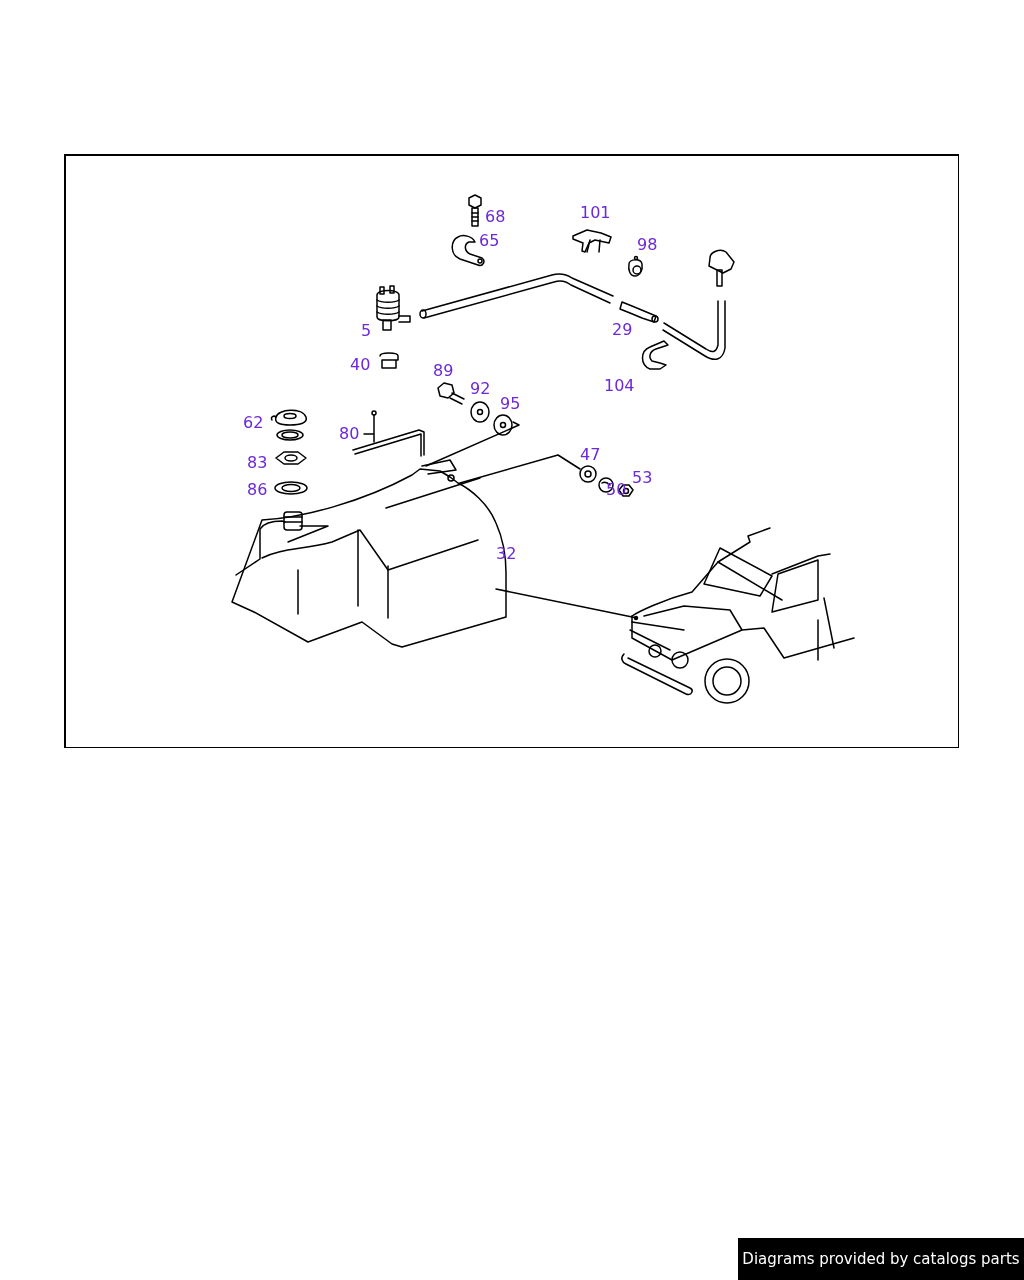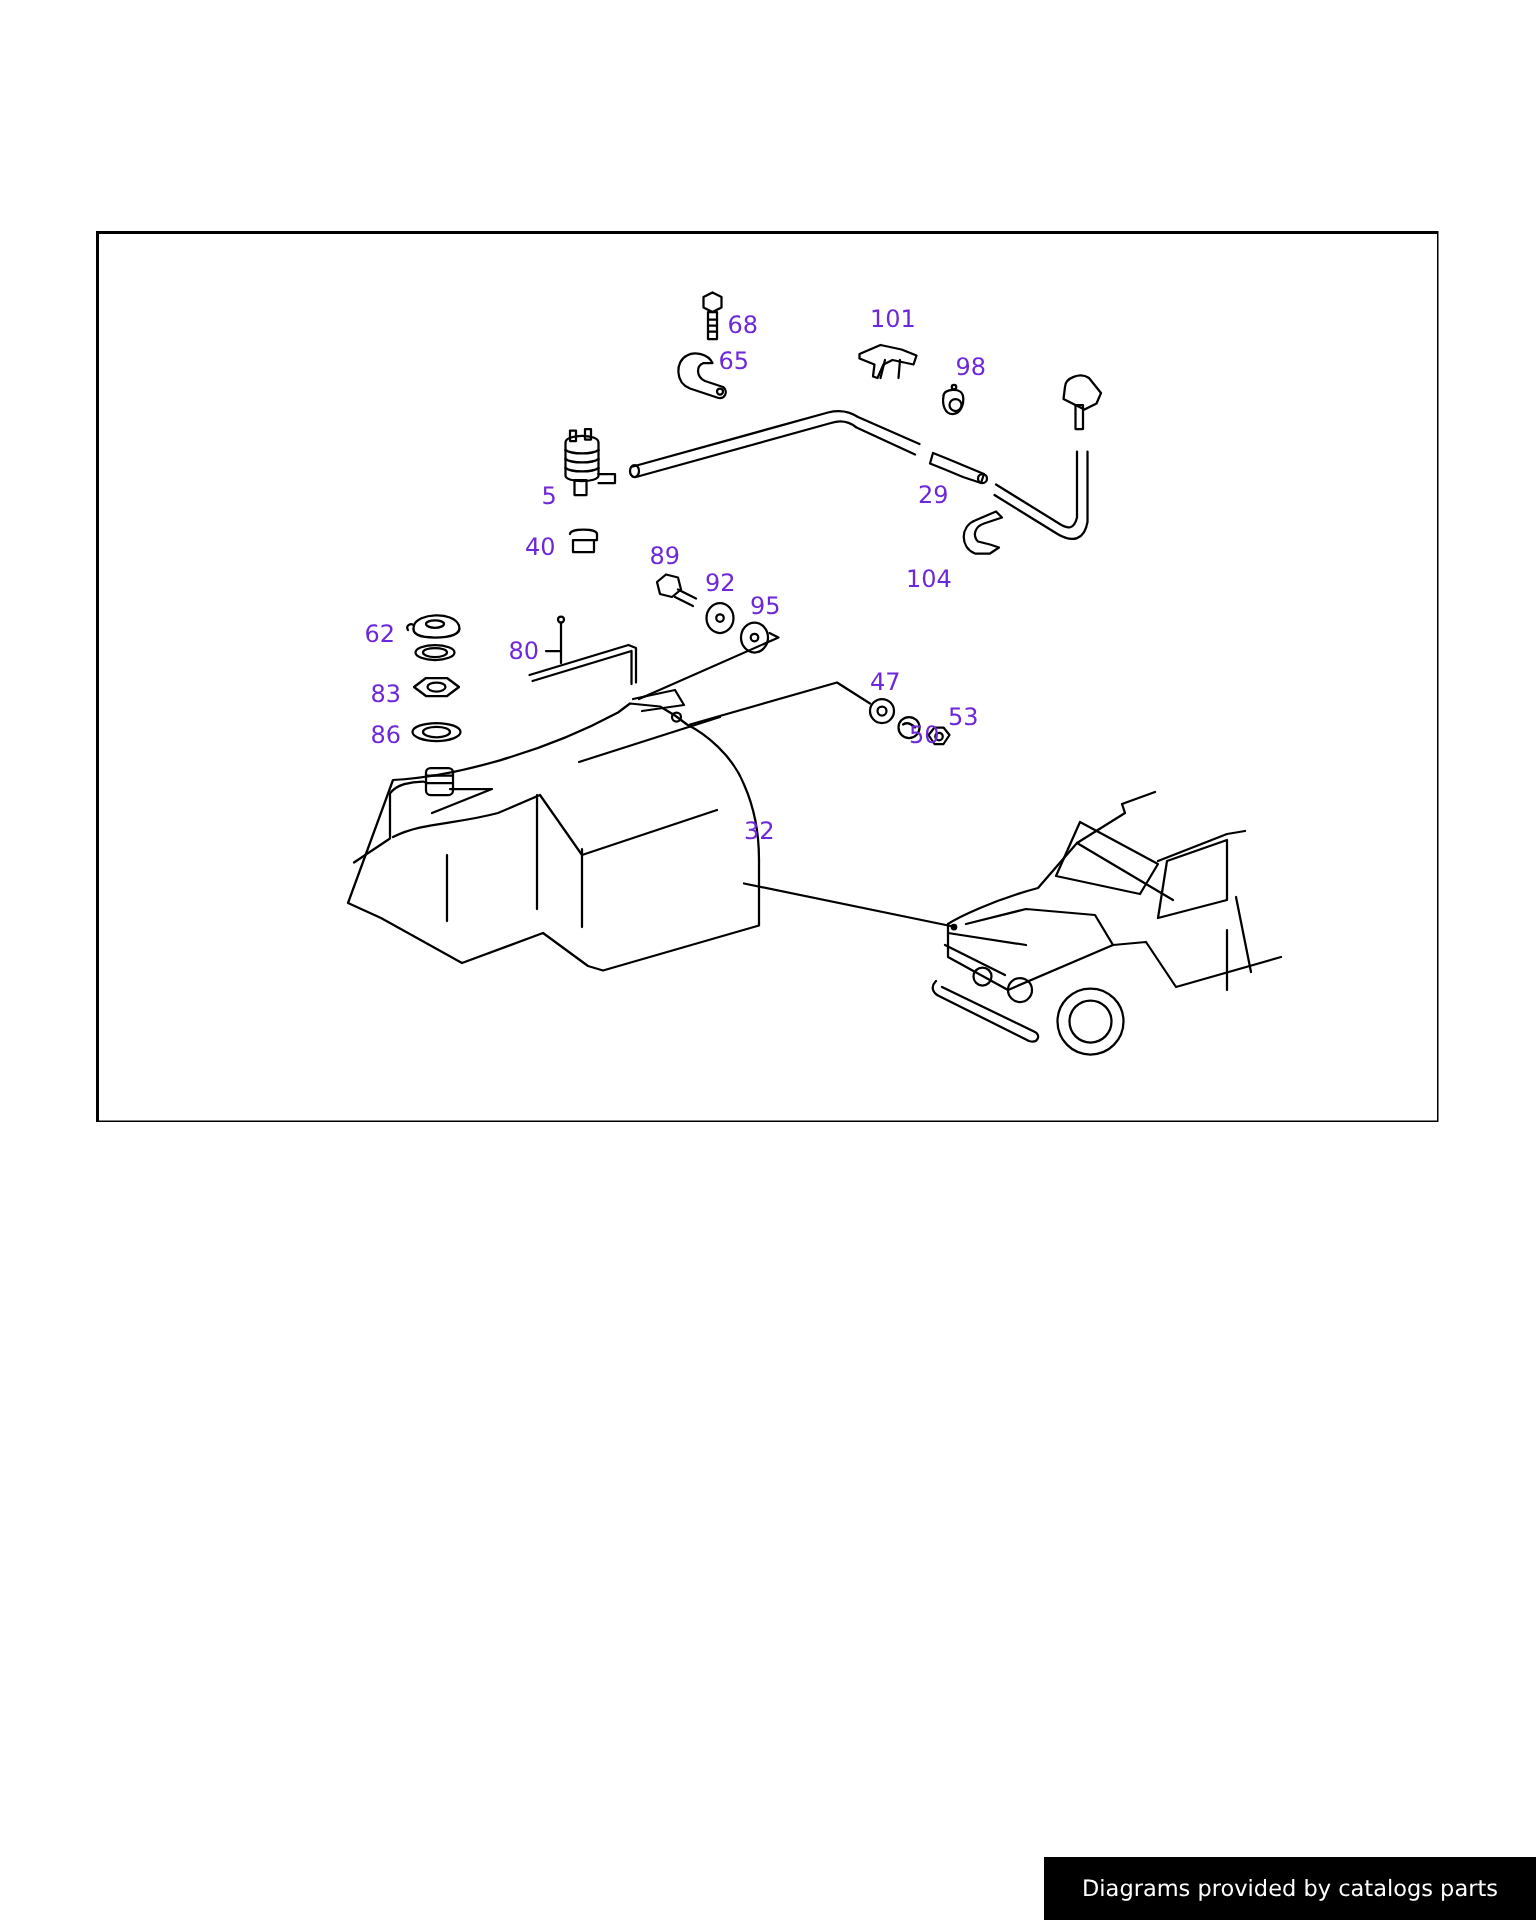--- a/index.html
+++ b/index.html
@@ -1,20 +1,20 @@
 <!DOCTYPE html>
 <html><head>
 <meta charset="utf-8">
 <style>
   html,body{margin:0;padding:0;background:#fff;}
   body{width:1024px;height:1280px;position:relative;overflow:hidden;font-family:"DejaVu Sans",sans-serif;}
   .frame{position:absolute;left:64px;top:154px;width:895px;height:594px;border:1px solid #000;border-left-width:2px;border-top-width:2px;box-sizing:border-box;background:#fff;}
   svg{position:absolute;left:0;top:0;}
   .lbl{position:absolute;font-family:"DejaVu Sans",sans-serif;font-size:16px;color:#6d28d9;line-height:1;}
-  .footer{position:absolute;right:0;bottom:0;width:328px;height:42px;background:#000;color:#fff;font-family:"DejaVu Sans",sans-serif;font-size:15px;display:flex;align-items:center;justify-content:center;}
+  .footer{position:absolute;right:0;bottom:0;width:286px;height:42px;background:#000;color:#fff;font-family:"DejaVu Sans",sans-serif;font-size:15px;display:flex;align-items:center;justify-content:center;}
 </style>
 </head>
 <body>
 
 <div class="frame"></div>
 
 <svg width="1024" height="1280" fill="none" stroke="#000" stroke-width="1.5" stroke-linejoin="round" stroke-linecap="round">
 
   <g>
     <path d="M469 198 l6 -3 l6 3 v7 l-6 3 l-6 -3 z"></path>

